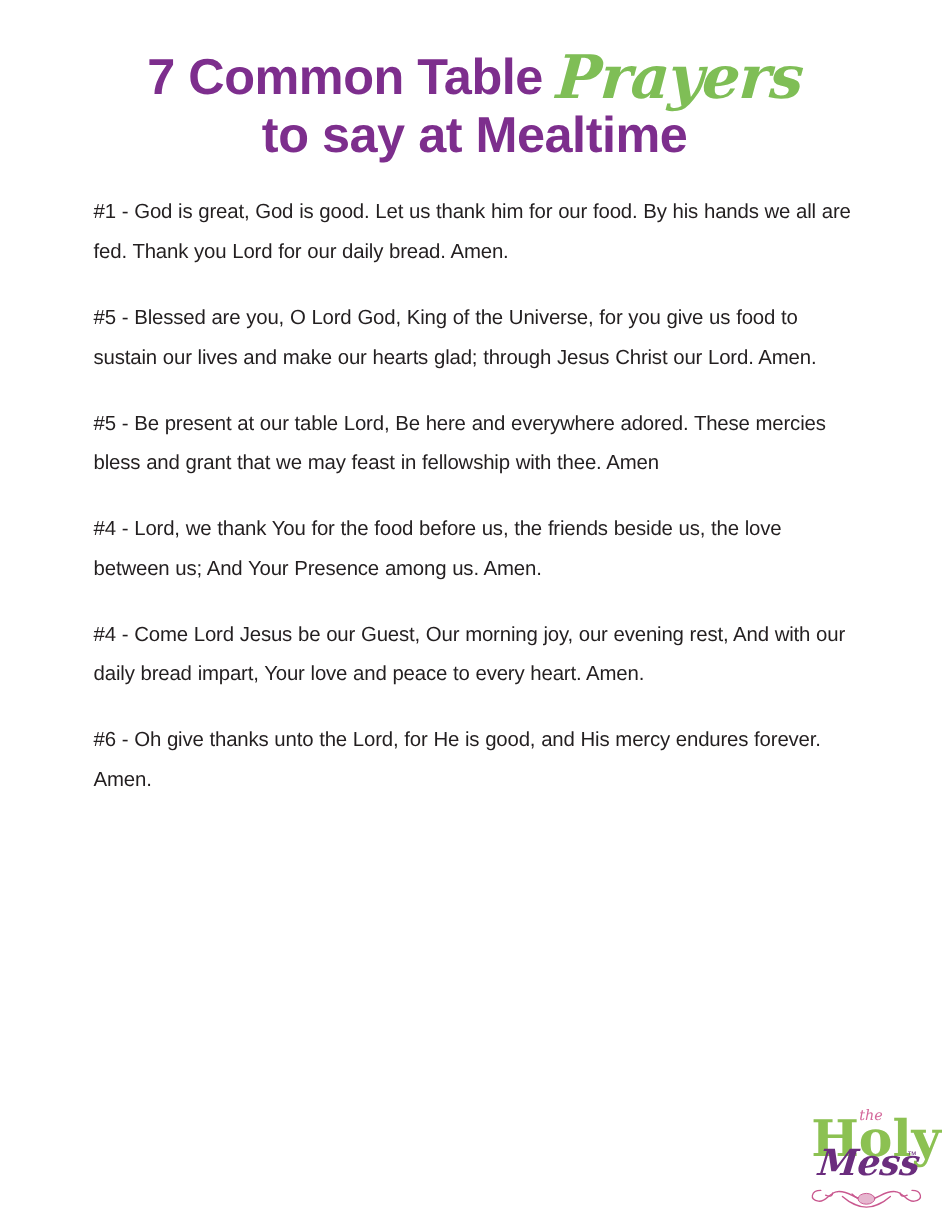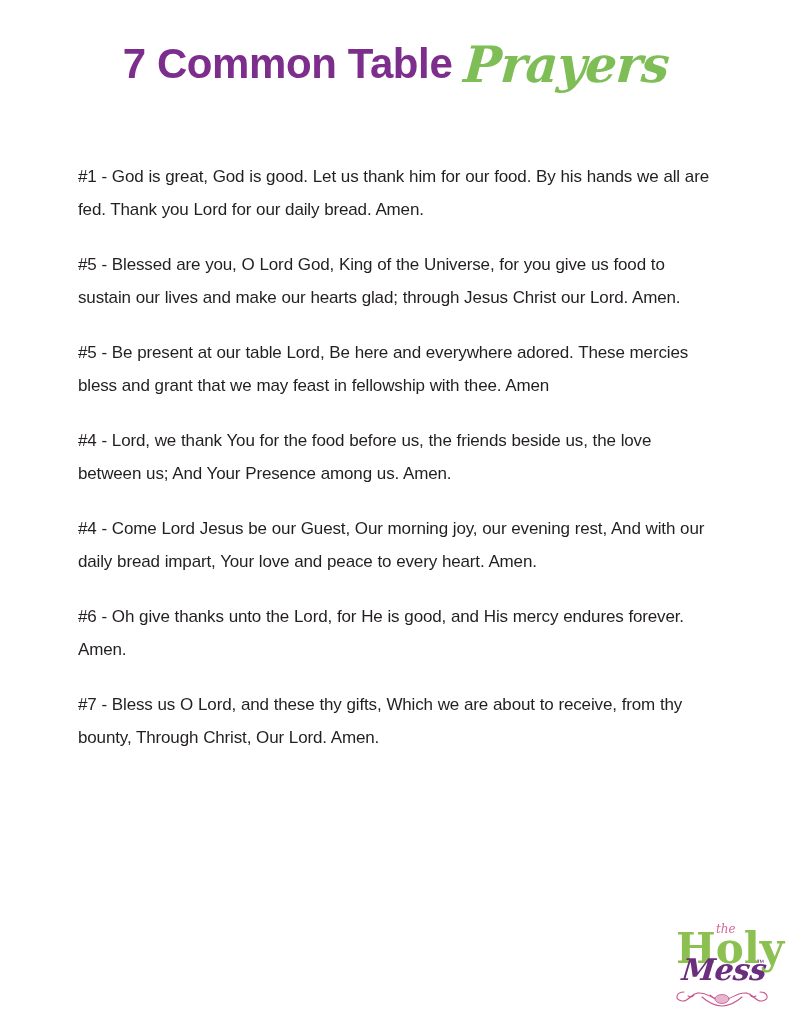--- a/index.html
+++ b/index.html
@@ -130,30 +130,32 @@
 </style>
 </head>
 <body>
 
 <div class="page">
 
   <div class="title-block">
     <span class="title-line title-line-1">
       <span class="t-purple">7 Common Table </span><span class="t-script">Prayers</span>
     </span>
+    <span class="title-line title-line-2">
+      <span class="t-purple">to say at Mealtime</span>
+    </span>
   </div>
 
   <div class="prayers">
     <p class="prayer">#1 - God is great, God is good. Let us thank him for our food. By his hands we all are fed. Thank you Lord for our daily bread. Amen.</p>
     <p class="prayer">#5 - Blessed are you, O Lord God, King of the Universe, for you give us food to sustain our lives and make our hearts glad; through Jesus Christ our Lord. Amen.</p>
     <p class="prayer">#5 - Be present at our table Lord, Be here and everywhere adored. These mercies bless and grant that we may feast in fellowship with thee. Amen</p>
     <p class="prayer">#4 - Lord, we thank You for the food before us, the friends beside us, the love between us; And Your Presence among us. Amen.</p>
     <p class="prayer">#4 - Come Lord Jesus be our Guest, Our morning joy, our evening rest, And with our daily bread impart, Your love and peace to every heart. Amen.</p>
     <p class="prayer">#6 - Oh give thanks unto the Lord, for He is good, and His mercy endures forever. Amen.</p>
-    <p class="prayer">#7 - Bless us O Lord, and these thy gifts, Which we are about to receive, from thy bounty, Through Christ, Our Lord. Amen.</p>
   </div>
 
   <div class="logo">
     <span class="logo-the">the</span>
     <span class="logo-holy">Holy</span>
     <span class="logo-mess">Mess</span>
     <span class="logo-tm">™</span>
     <svg class="logo-flourish" viewBox="0 0 100 26">
       <g fill="none" stroke="#c9588f" stroke-width="1.1" stroke-linecap="round">
         <path d="M12 8 C 4 8, 2 16, 10 17 C 17 18, 18 10, 26 9"></path>

